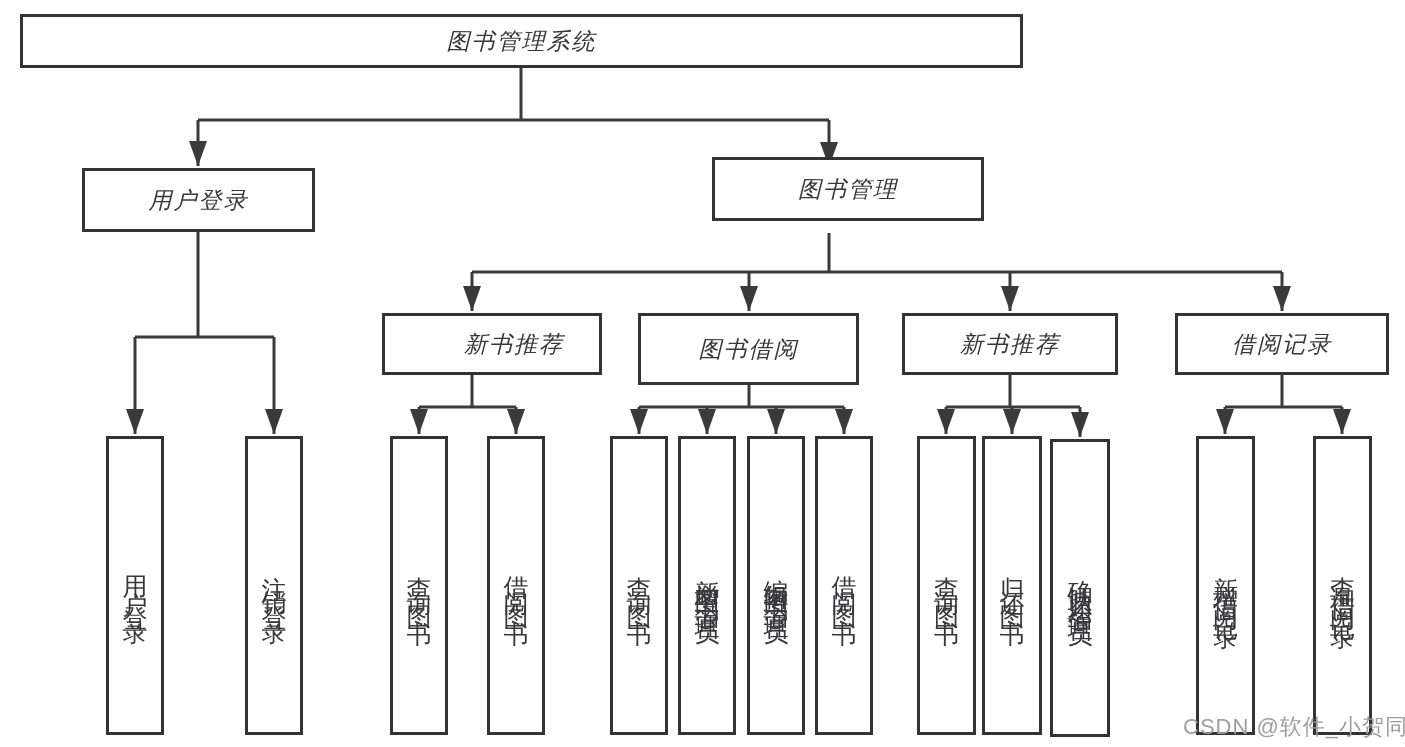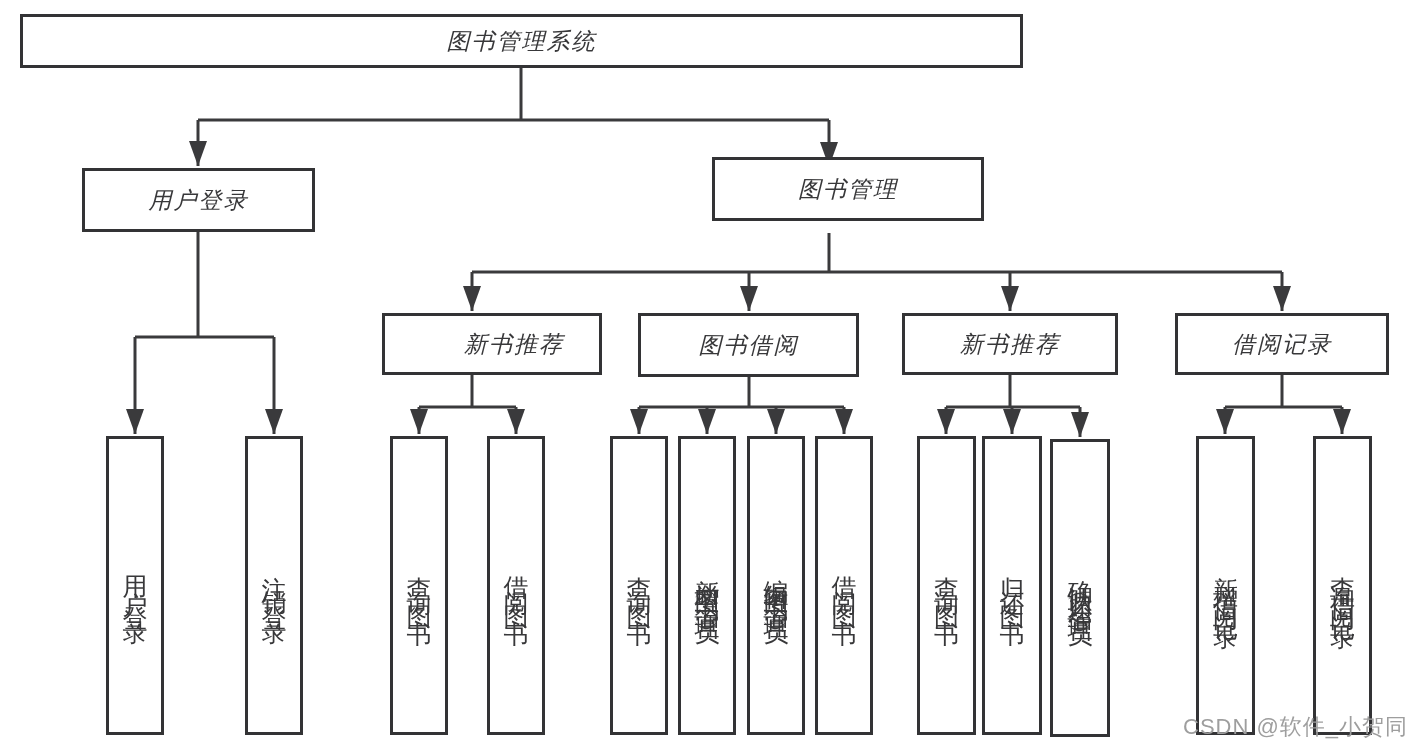--- a/index.html
+++ b/index.html
@@ -112,21 +112,21 @@
       <line x1="1342" y1="407" x2="1342" y2="434" marker-end="url(#arrow)"></line>
     </g>
   </svg>
 
   <div class="box hbox" style="left:20px; top:14px; width:1003px; height:54px;">图书管理系统</div>
 
   <div class="box hbox" style="left:82px; top:168px; width:233px; height:64px;">用户登录</div>
   <div class="box hbox" style="left:712px; top:157px; width:272px; height:64px;">图书管理</div>
 
   <div class="box hbox" style="left:382px; top:313px; width:220px; height:62px;padding-left:44px;">新书推荐</div>
-  <div class="box hbox" style="left:638px; top:313px; width:221px; height:64px;">图书借阅</div>
+  <div class="box hbox" style="left:638px; top:313px; width:221px; height:72px;">图书借阅</div>
   <div class="box hbox" style="left:902px; top:313px; width:216px; height:62px;">新书推荐</div>
   <div class="box hbox" style="left:1175px; top:313px; width:214px; height:62px;">借阅记录</div>
 
   <div class="box vbox sp4" style="left:106px; top:436px; width:58px; height:299px;">用户登录</div>
   <div class="box vbox sp4" style="left:245px; top:436px; width:58px; height:299px;">注销登录</div>
 
   <div class="box vbox sp4" style="left:390px; top:436px; width:58px; height:299px;">查询图书</div>
   <div class="box vbox sp4" style="left:487px; top:436px; width:58px; height:299px;">借阅图书</div>
 
   <div class="box vbox sp4" style="left:610px; top:436px; width:58px; height:299px;">查询图书</div>

